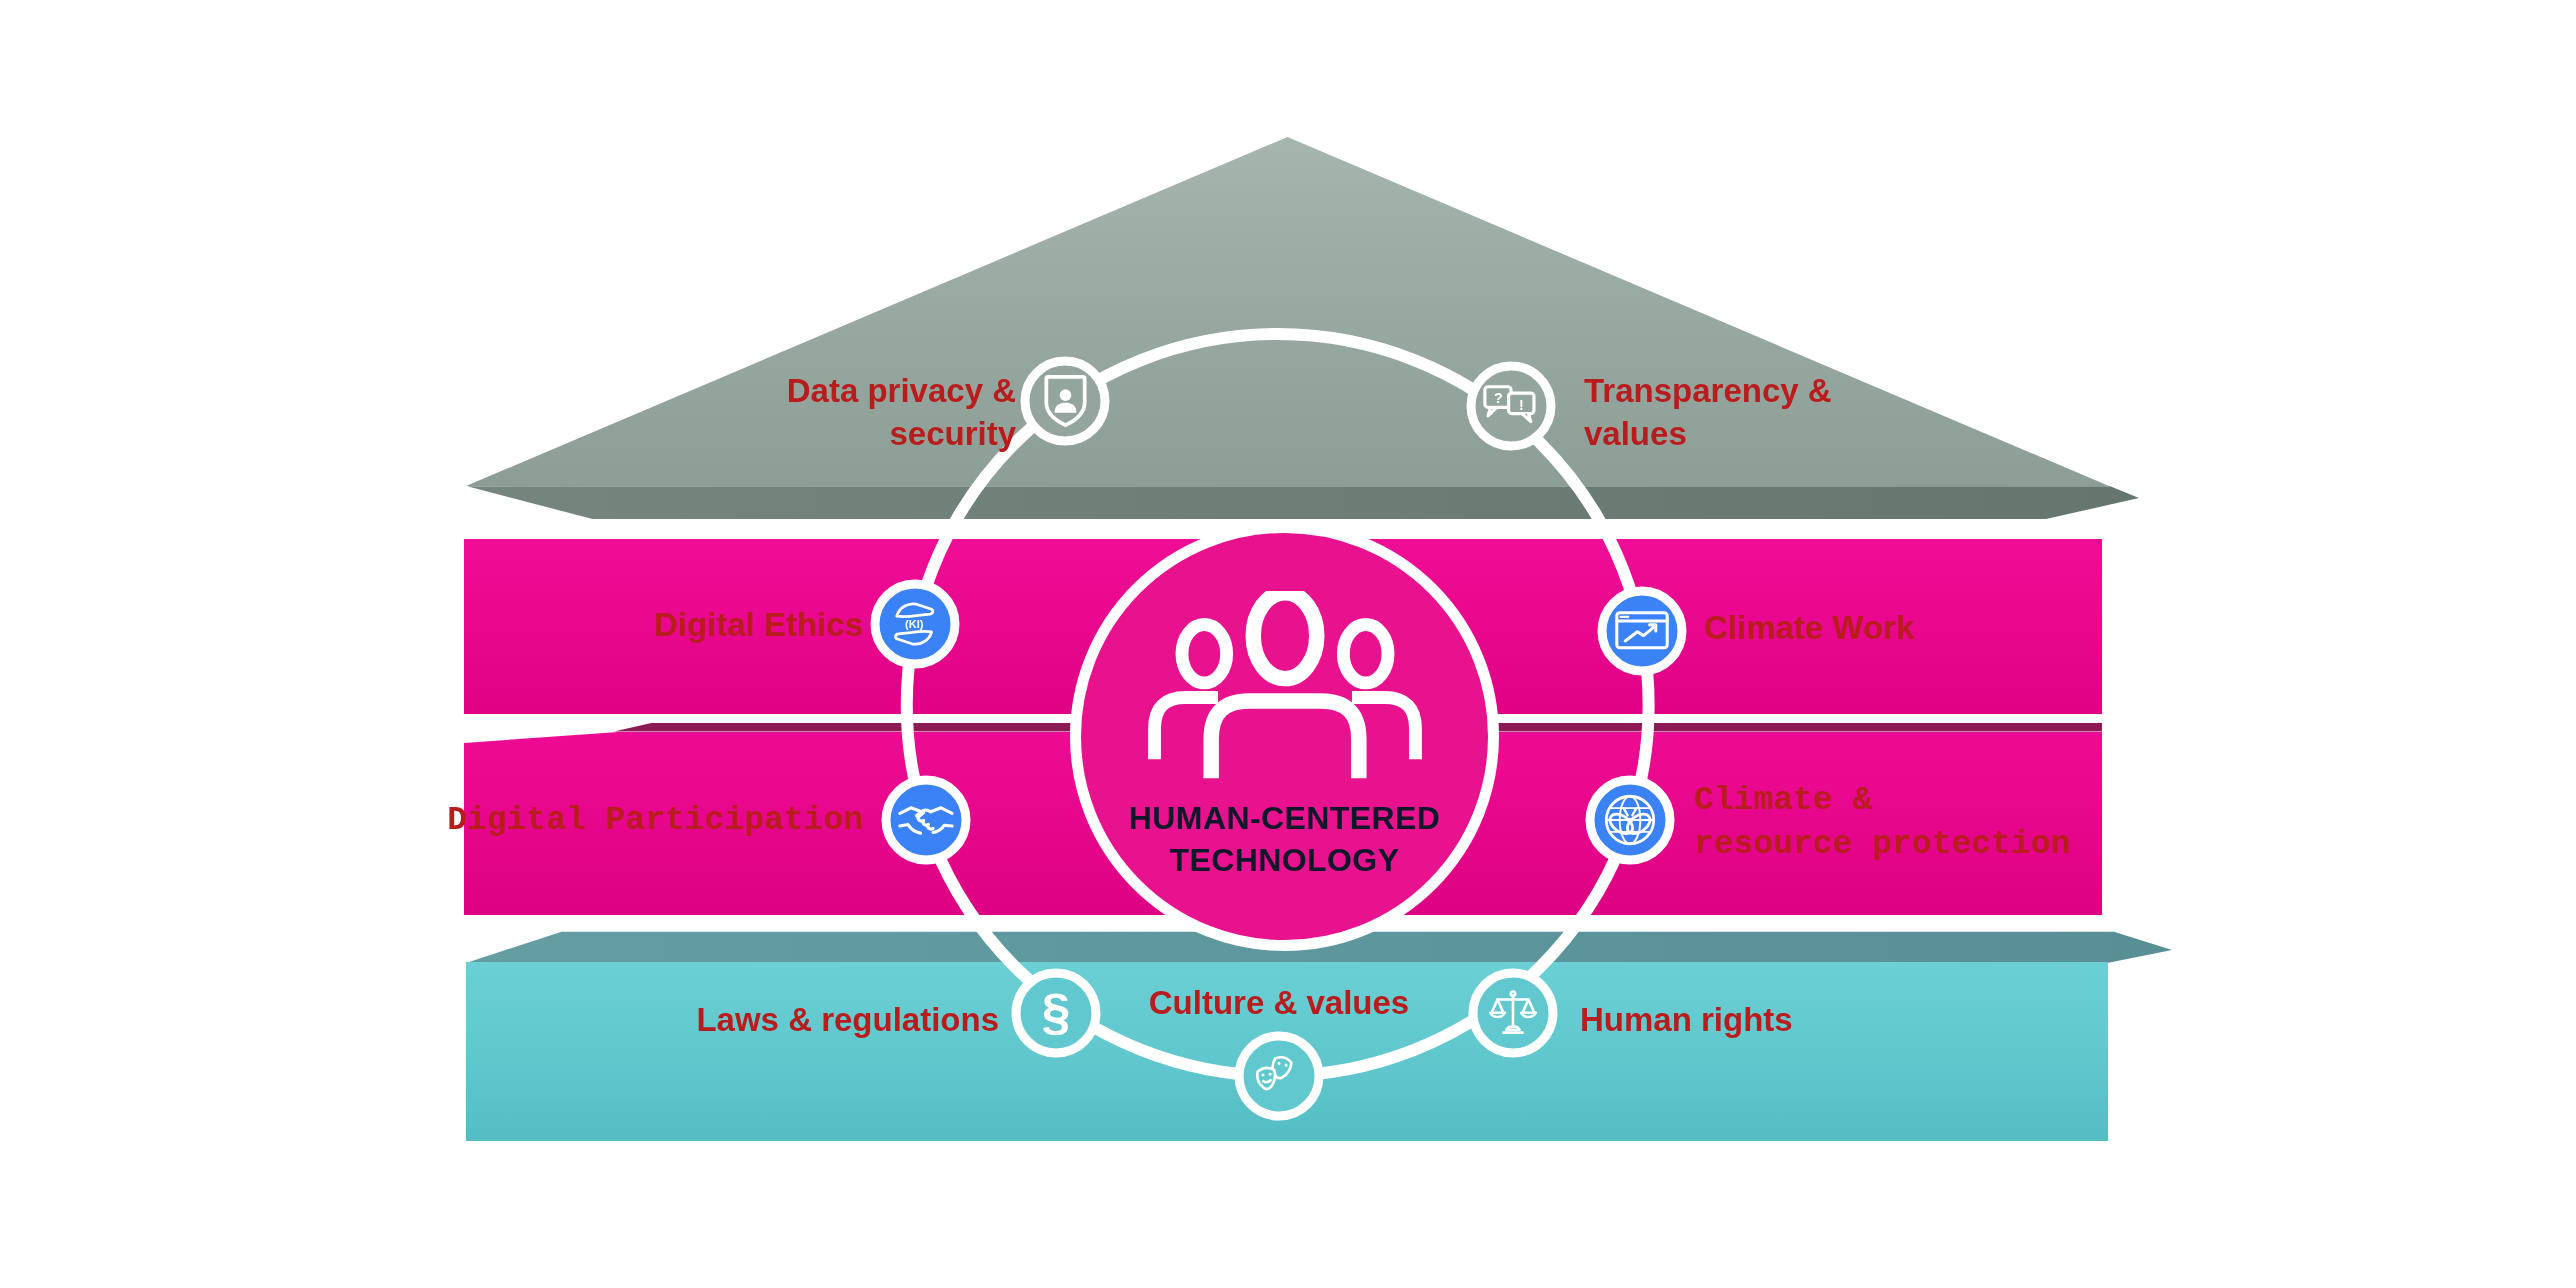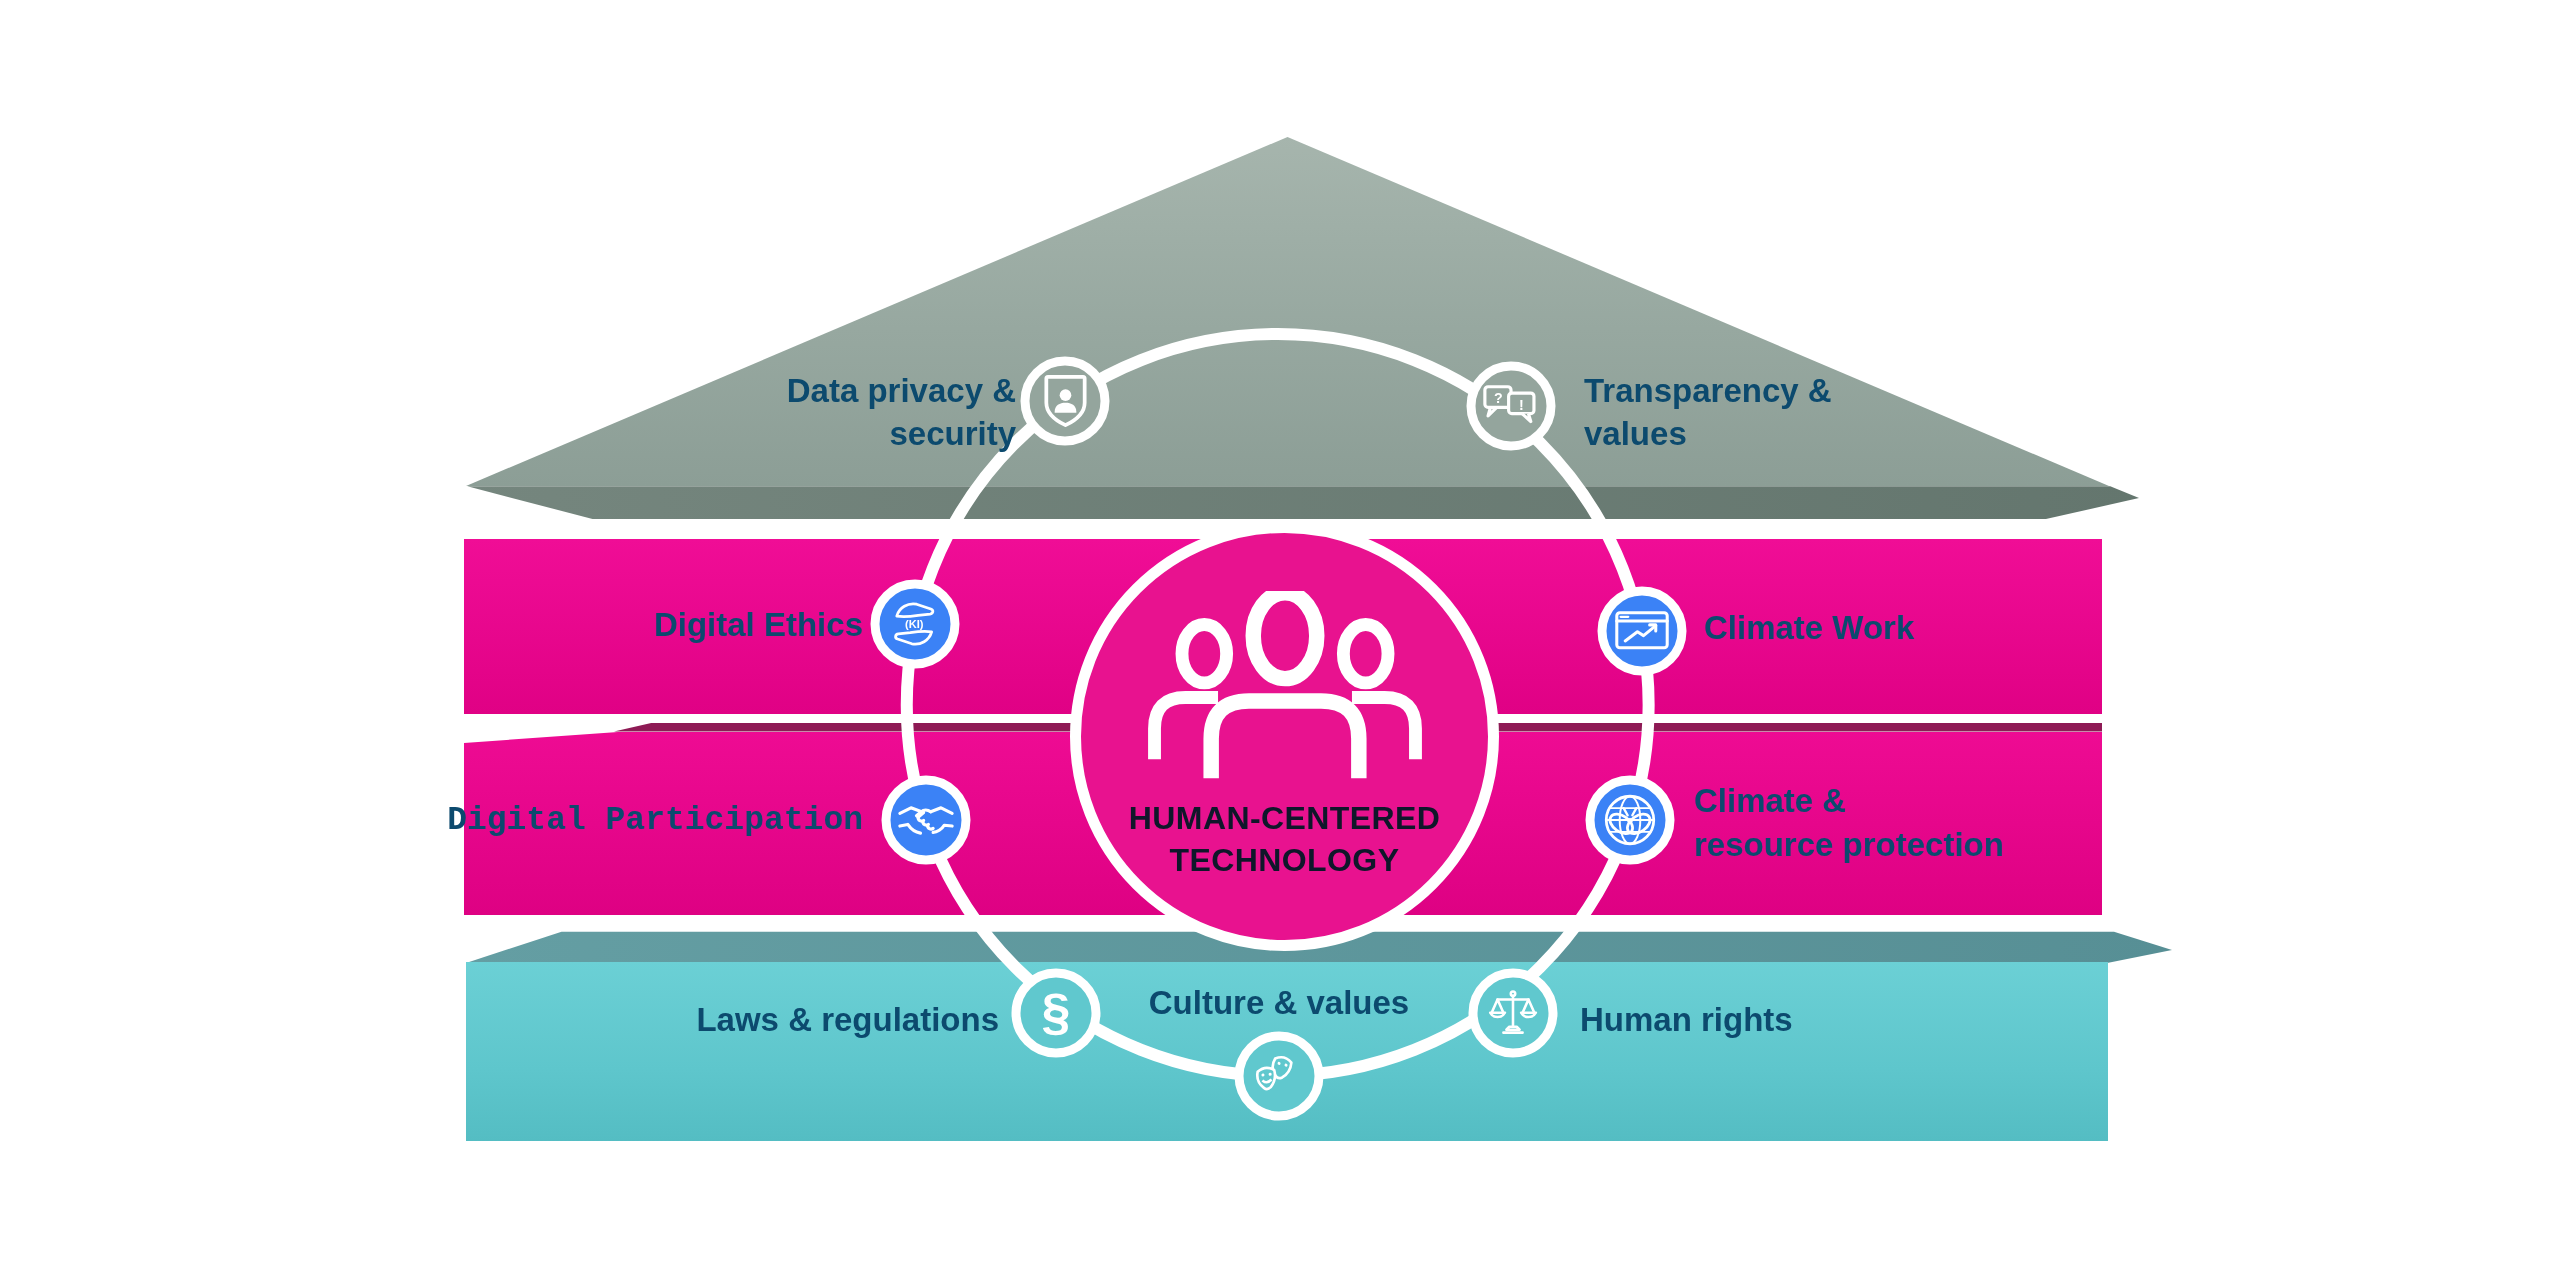--- a/index.html
+++ b/index.html
@@ -37,21 +37,21 @@
   
   .node{position:absolute;width:89px;height:89px;box-sizing:border-box;
         border:9.4px solid #fff;border-radius:50%;z-index:5;
         display:flex;align-items:center;justify-content:center;
         transform:translate(-50%,-50%);}
   .node.on-roof{background:#94A59D;}
   .node.on-pink{background:#3b82f6;}
   .node.on-teal{background:#60C8CE;}
   .para{color:#fff;font-size:52px;font-weight:700;line-height:1;margin-top:-3.4px;}
   
-  .lbl{position:absolute;color:#0c4a6e;font-weight:700;font-size:33px;line-height:43px;
+  .lbl{position:absolute;color:#b91c1c;font-weight:700;font-size:33px;line-height:43px;
        z-index:6;white-space:nowrap;}
   .r{text-align:right;}
 </style>
 </head>
 <body>
 
 <div class="stage">
 
   <div class="roof"></div>
   <div class="roof-shadow"></div>
@@ -199,21 +199,21 @@
     <div>Transparency &amp;</div>
     <div>values</div>
   </div>
 
   <div class="lbl r" style="right:1713px;top:603px;margin-left:32px;">Digital Ethics</div>
 
   <div class="lbl" style="left:1704px;top:606px;">Climate Work</div>
 
   <div class="lbl r" style="right:1713px;top:799px;font-family:Liberation Mono, monospace;">Digital Participation</div>
 
-  <div class="lbl" style="left:1694px;top:779px;line-height:44px;">
+  <div class="lbl" style="left:1694px;top:779px;line-height:44px;font-family:Liberation Mono, monospace;">
     <div>Climate &amp;</div>
     <div>resource protection</div>
   </div>
 
   <div class="lbl r" style="right:1577px;top:998px;">Laws &amp; regulations</div>
 
   <div class="lbl" style="left:1279px;top:981px;transform:translateX(-50%);">Culture &amp; values</div>
 
   <div class="lbl" style="left:1580px;top:998px;">Human rights</div>
 

